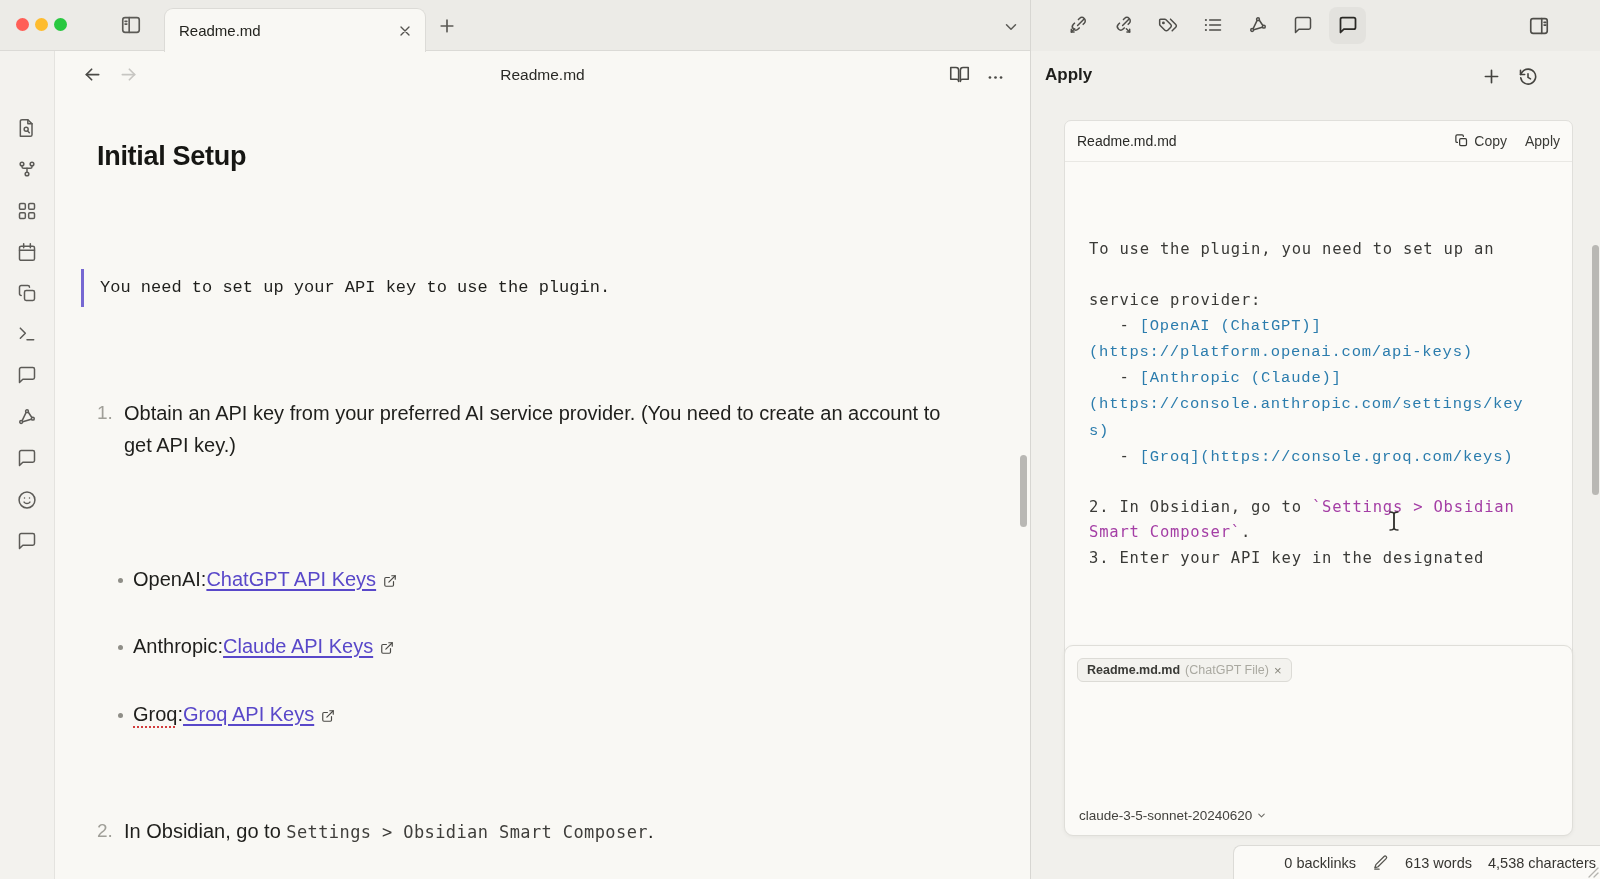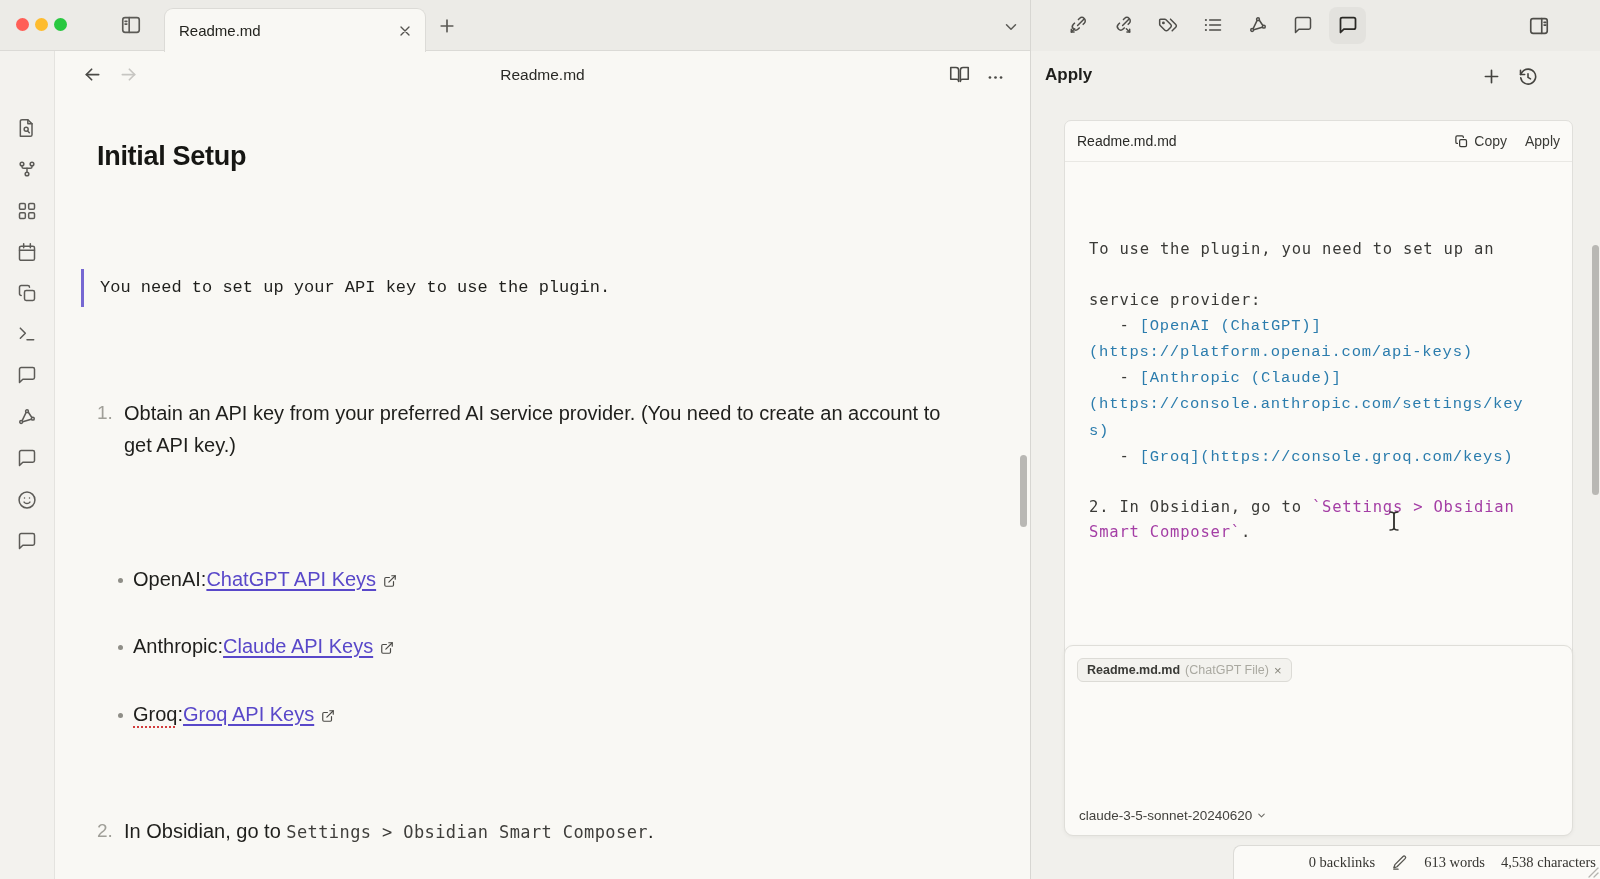--- a/index.html
+++ b/index.html
@@ -54,21 +54,21 @@
   .pi.active { color:#2a2925; }
 
   .chat-header { position:absolute; top:51px; left:0; right:0; height:46px; }
   .chat-title { position:absolute; left:14px; top:14px; font-size:17px; font-weight:600; color:#1e1e1b; }
   .ch-icon { position:absolute; top:15px; color:#44433f; }
 
   .card { position:absolute; left:33px; top:120px; width:509px; height:600px; background:#fbfaf7;
           border:1px solid #e0dfdb; border-radius:7px; overflow:hidden; z-index:1; }
   .card-header { height:41px; border-bottom:1px solid #e9e8e4; display:flex; align-items:center; padding:0 12px; }
   .card-filename { font-size:14px; font-weight:500; color:#2a2a27; }
-  .card-btn { display:flex; align-items:flex-end; gap:5px; font-size:14px; color:#3a3a36; cursor:pointer; }
+  .card-btn { display:flex; align-items:flex-start; gap:5px; font-size:14px; color:#3a3a36; cursor:pointer; }
   .card-btn.copy { margin-left:auto; }
   .card-btn.apply { margin-left:18px; }
   .code-block { padding:50px 14px 20px 24px; }
   .code-line { font-family:"DejaVu Sans Mono", monospace; font-size:15.5px; line-height:25.2px;
                letter-spacing:0.8px; white-space:pre; min-height:25.2px; }
   .tok-d { color:#3a3a37; } .tok-r { color:#c14743; } .tok-b { color:#2b7cad;font-family:Liberation Mono, monospace; } .tok-m { color:#a43ea5; }
 
   .chat-input { position:absolute; left:33px; top:645px; width:509px; height:191px; background:#fbfaf7;
                 border:1px solid #dfded9; border-radius:9px; z-index:5; box-shadow:0 1px 4px rgba(0,0,0,0.05); }
   .chip { position:absolute; left:12px; top:12px; display:inline-flex; align-items:center; gap:5px;
@@ -79,21 +79,21 @@
   .model-select { position:absolute; left:14px; bottom:12px; display:flex; align-items:center; gap:4px;
                   font-size:13.5px; color:#43423e; cursor:pointer; }
   .model-select svg { color:#6b6a64; }
 
   .panel-scrollbar { position:absolute; left:561px; top:245px; width:7px; height:250px; border-radius:4px; background:#b9b8b4; z-index:2; }
 
   .status-bar { position:absolute; left:202px; top:845px; width:368px; height:34px; background:#fbfaf7;
                 border:1px solid #dcdbd7; border-right:none; border-bottom:none; border-radius:8px 0 0 0;
                 display:flex; align-items:center; justify-content:flex-end; gap:16px; padding-right:5px;
                 font-size:14.5px; color:#363531; z-index:6; }
-  .status-item { white-space:nowrap; cursor:pointer;font-family:Liberation Serif, serif; }
+  .status-item { white-space:nowrap; cursor:pointer; }
   .pencil { color:#55544f; }
 
   .ibeam { position:absolute; left:355px; top:510px; color:#2f2f2c; z-index:7; }
   .resize-handle { position:absolute; right:1px; bottom:1px; color:#b5b4b0; z-index:8; }
 </style>
 </head>
 <body>
 
 <div class="app">
 
@@ -401,20 +401,21 @@
           <div class="code-line"><span class="tok-d">service provider:</span></div>
           <div class="code-line"><span class="tok-d">   - </span><span class="tok-b">[OpenAI (ChatGPT)]</span></div>
           <div class="code-line"><span class="tok-b">(https://platform.openai.com/api-keys)</span></div>
           <div class="code-line"><span class="tok-d">   - </span><span class="tok-b">[Anthropic (Claude)]</span></div>
           <div class="code-line"><span class="tok-b">(https://console.anthropic.com/settings/key</span></div>
           <div class="code-line"><span class="tok-b">s)</span></div>
           <div class="code-line"><span class="tok-d">   - </span><span class="tok-b">[Groq](https://console.groq.com/keys)</span></div>
           <div class="code-line">&nbsp;</div>
           <div class="code-line"><span class="tok-d">2. In Obsidian, go to </span><span class="tok-m">`Settings &gt; Obsidian</span></div>
           <div class="code-line"><span class="tok-m">Smart Composer`</span><span class="tok-d">.</span></div>
+          <div class="code-line"><span class="tok-d">3. Enter your API key in the designated</span></div>
         </div>
     </div>
 
     <div class="chat-input">
       <span class="chip">
         <span class="chip-name">Readme.md.md</span>
         <span class="chip-suffix">(ChatGPT File)</span>
         <span class="chip-x">×</span>
       </span>
       <span class="model-select">

